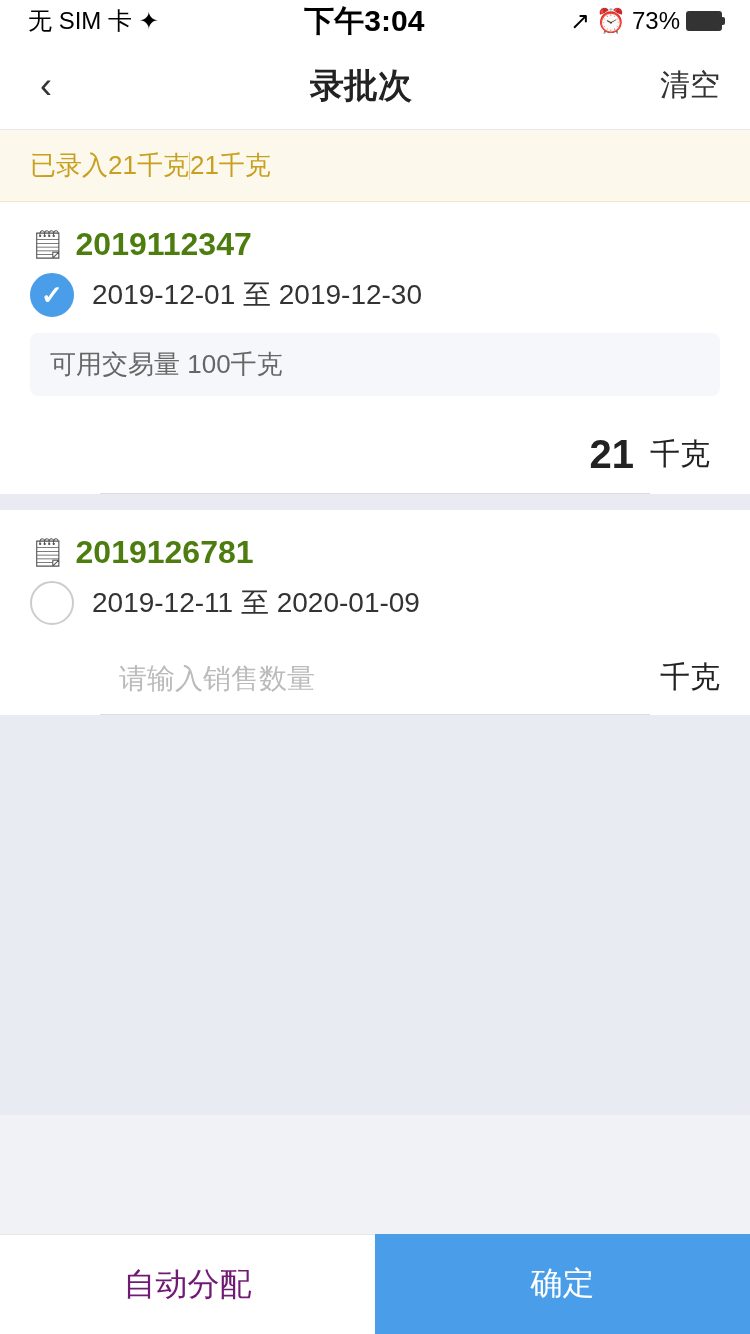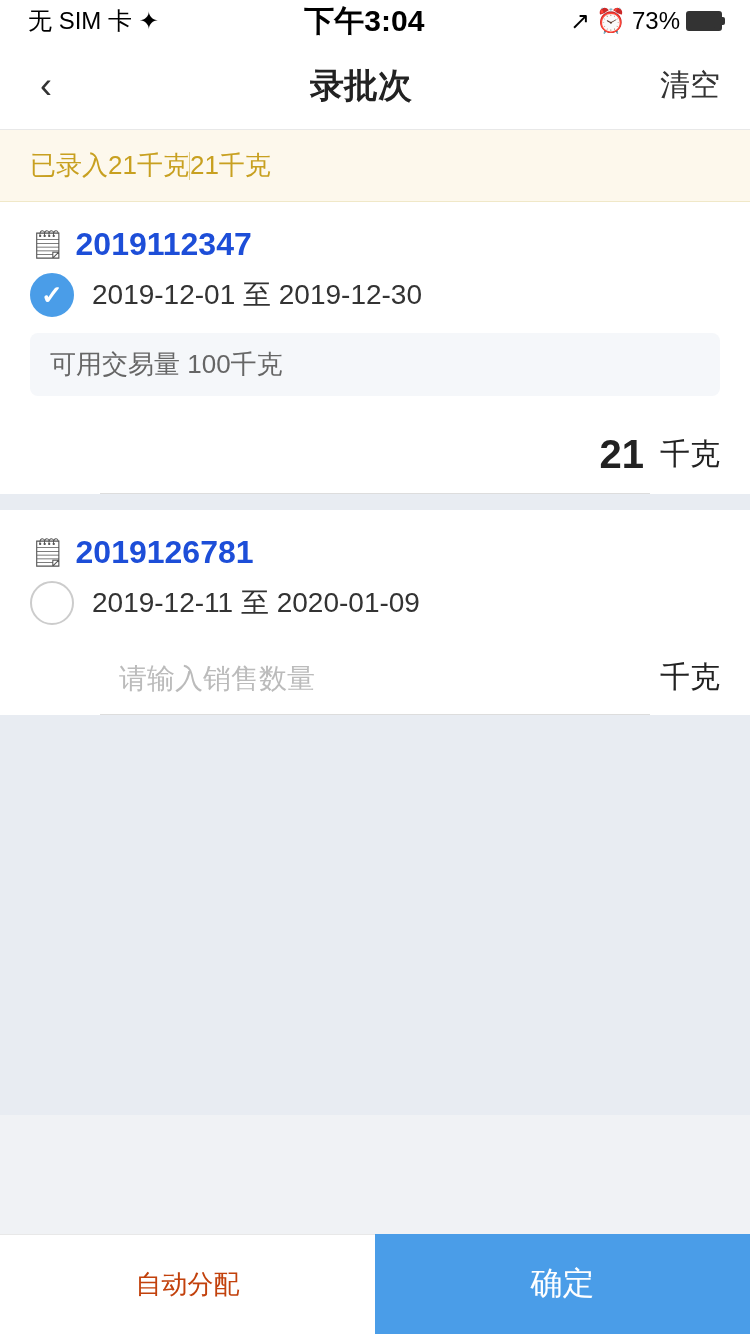--- a/index.html
+++ b/index.html
@@ -90,21 +90,21 @@
       gap: 10px;
       margin-bottom: 10px;
     }
     .batch-icon {
       font-size: 28px;
       color: #555;
     }
     .batch-id {
       font-size: 32px;
       font-weight: 600;
-      color: #1d4ed8;
+      color: #4d7c0f;
     }
     .batch-date-row {
       display: flex;
       align-items: center;
       gap: 18px;
       margin-bottom: 16px;
     }
     .radio-circle {
       width: 44px;
       height: 44px;
@@ -137,21 +137,21 @@
       margin: 0 0 20px 0;
       font-size: 26px;
       color: #666;
     }
 
     
     .amount-row {
       display: flex;
       align-items: center;
       justify-content: flex-end;
-      padding: 16px 30px;
+      padding: 16px 40px;
       background: #fff;
       gap: 16px;
     }
     .amount-value {
       font-size: 40px;
       font-weight: 600;
       color: #222;
     }
     .amount-unit {
       font-size: 30px;
@@ -214,22 +214,22 @@
       bottom: 0;
       left: 0;
       width: 750px;
       height: 100px;
       display: flex;
     }
     .btn-auto {
       flex: 1;
       background: #fff;
       border: none;
-      font-size: 26px;
-      color: #c2410c;
+      font-size: 32px;
+      color: #701a75;
       cursor: pointer;
       display: flex;
       align-items: center;
       justify-content: center;
       border-top: 1px solid #e8e8e8;
     }
     .btn-confirm {
       flex: 1;
       background: #4a9de8;
       border: none;

